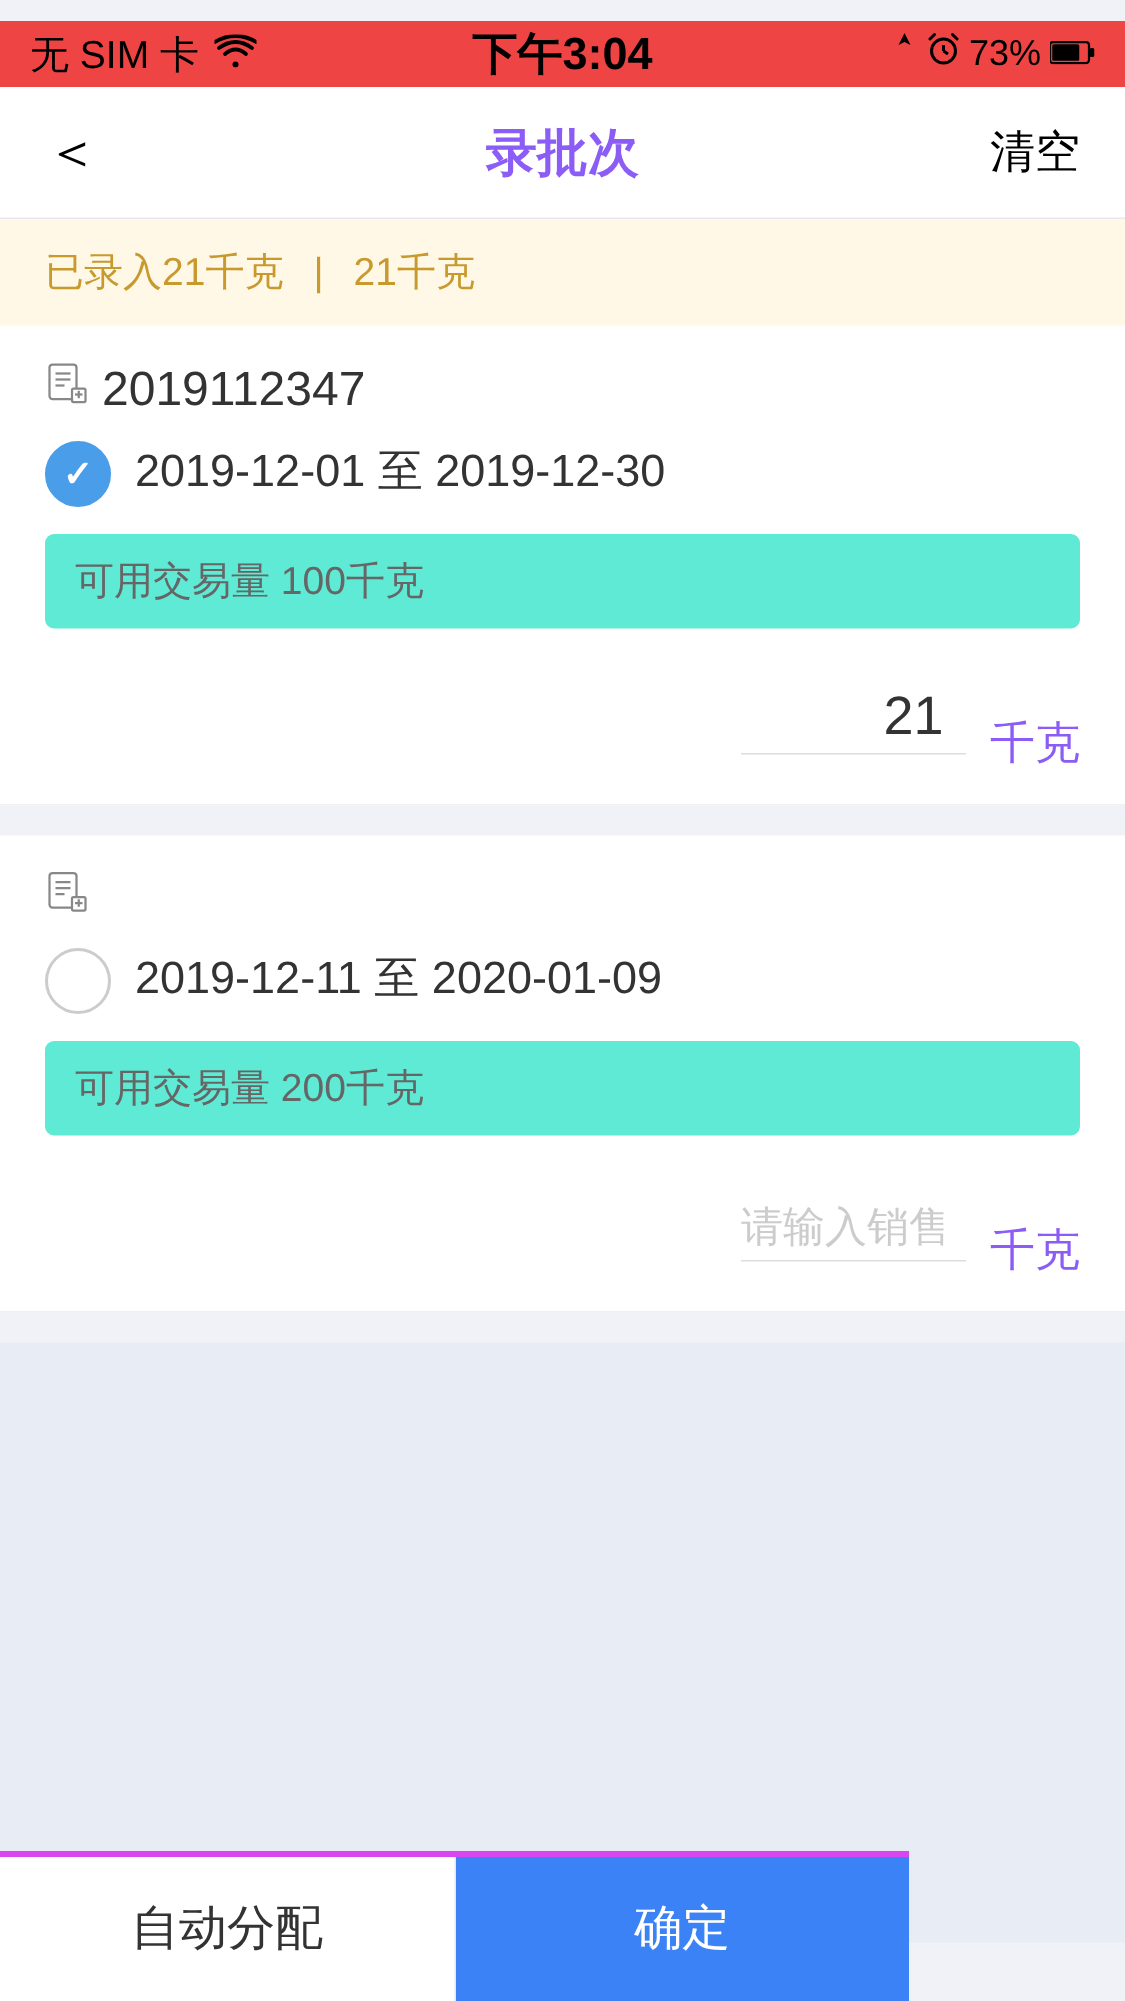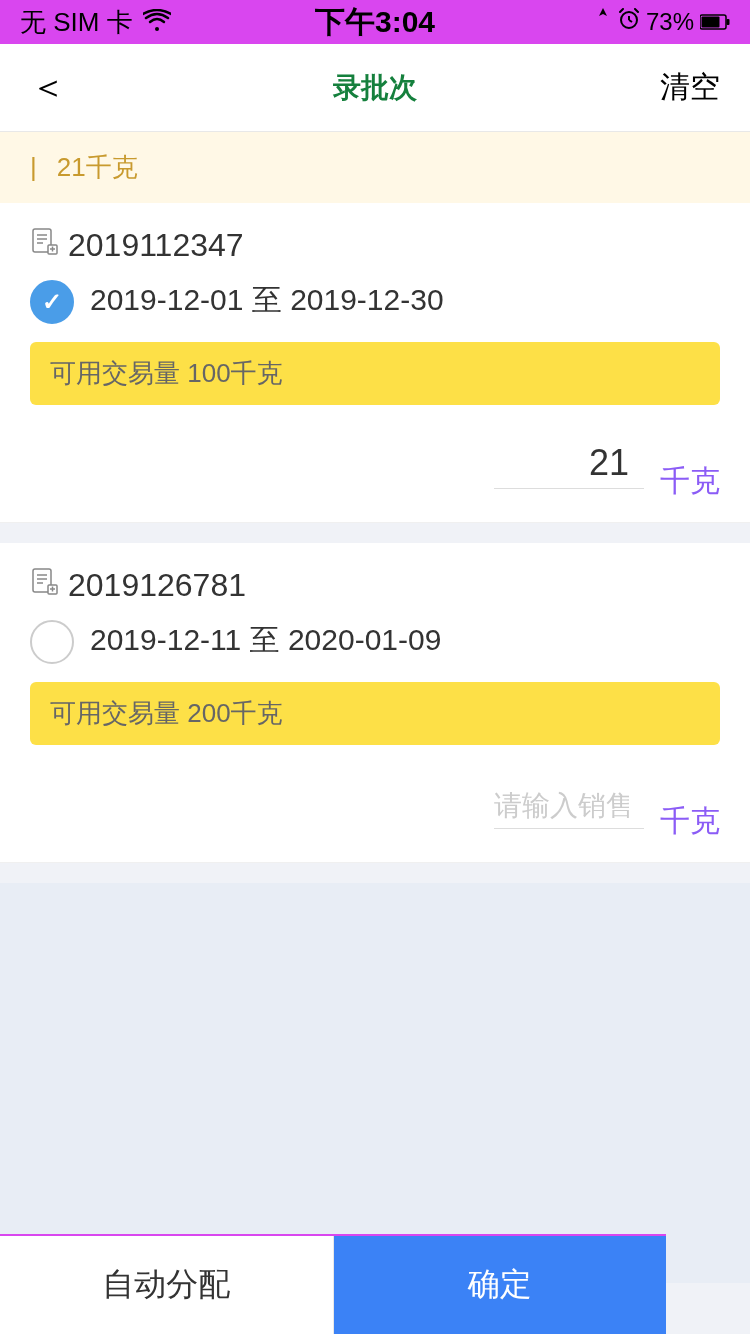--- a/index.html
+++ b/index.html
@@ -9,26 +9,27 @@
       min-height: 1334px;
       font-family: -apple-system, "PingFang SC", "Helvetica Neue", sans-serif;
       background: #f0f2f7;
       overflow-x: hidden;
     }
 
     
     .status-bar {
       width: 100%;
       height: 44px;
-      background: #d946ef;
+      background: #ef4444;
       display: flex;
       align-items: center;
       justify-content: space-between;
       padding: 6px 20px;
       font-size: 28px;
+      margin-top: 14px;
     }
     .status-left {
       display: flex;
       align-items: center;
       gap: 10px;
       font-size: 26px;
       color: #000;
     }
     .status-center {
       font-size: 30px;
@@ -52,23 +53,23 @@
       height: 88px;
       background: #fff;
       display: flex;
       align-items: center;
       justify-content: space-between;
       padding: 0 30px;
       border-bottom: 1px solid #e8e8e8;
       position: relative;
     }
     .nav-title {
-      font-size: 28px;
+      font-size: 34px;
       font-weight: 600;
-      color: #15803d;
+      color: #8b5cf6;
       position: absolute;
       left: 50%;
       transform: translateX(-50%);
     }
     .nav-back {
       font-size: 36px;
       color: #000;
       cursor: pointer;
     }
     .nav-clear {
@@ -148,21 +149,21 @@
       font-size: 24px;
       font-weight: bold;
     }
     .batch-date {
       font-size: 30px;
       color: #333;
     }
 
     .batch-capacity {
       margin: 8px 30px 14px 30px;
-      background: #fde047;
+      background: #5eead4;
       border-radius: 6px;
       padding: 14px 20px;
       font-size: 26px;
       color: #666;
     }
 
     .batch-quantity-row {
       display: flex;
       align-items: center;
       justify-content: flex-end;
@@ -212,25 +213,25 @@
     
     .bottom-area {
       flex: 1;
       background: #e8edf5;
       min-height: 400px;
     }
 
     .footer {
       position: fixed;
       bottom: 0;
-      width: 666px;
+      width: 606px;
       height: 100px;
       display: flex;
       background: #fff;
-      border-top: 2px solid #d946ef;
+      border-top: 4px solid #d946ef;
     }
     .footer-auto {
       flex: 1;
       display: flex;
       align-items: center;
       justify-content: center;
       font-size: 32px;
       color: #333;
       cursor: pointer;
       border-right: 1px solid #e8e8e8;
@@ -292,20 +293,21 @@
   </div>
 </div>
 
 <div class="nav-bar">
   <span class="nav-back">＜</span>
   <span class="nav-title">录批次</span>
   <span class="nav-clear">清空</span>
 </div>
 
 <div class="info-banner">
+  <span class="info-label">已录入21千克</span>
   <span class="info-divider">|</span>
   <span class="info-value">21千克</span>
 </div>
 
 <div class="page-content">
 
   <div class="batch-item">
     <div class="batch-header">
       <span class="batch-icon">
         <svg width="28" height="28" viewBox="0 0 28 28">
@@ -341,21 +343,20 @@
         <svg width="28" height="28" viewBox="0 0 28 28">
           <rect x="3" y="1" width="18" height="23" rx="2" stroke="#888" stroke-width="1.5" fill="none"></rect>
           <line x1="7" y1="7" x2="17" y2="7" stroke="#888" stroke-width="1.5"></line>
           <line x1="7" y1="11" x2="17" y2="11" stroke="#888" stroke-width="1.5"></line>
           <line x1="7" y1="15" x2="13" y2="15" stroke="#888" stroke-width="1.5"></line>
           <rect x="18" y="17" width="9" height="9" rx="1" stroke="#888" stroke-width="1.5" fill="white"></rect>
           <line x1="20" y1="21" x2="25" y2="21" stroke="#888" stroke-width="1.5"></line>
           <line x1="22.5" y1="18.5" x2="22.5" y2="23.5" stroke="#888" stroke-width="1.5"></line>
         </svg>
       </span>
-      <span class="batch-id">2019126781</span>
     </div>
     <div class="batch-date-row">
       <div class="radio-circle"></div>
       <span class="batch-date">2019-12-11 至 2020-01-09</span>
     </div>
     <div class="batch-capacity">可用交易量 200千克</div>
     <div class="batch-quantity-row">
       <div class="quantity-input-wrapper">
         <input class="quantity-input" type="number" placeholder="请输入销售数量" style="">
       </div>

